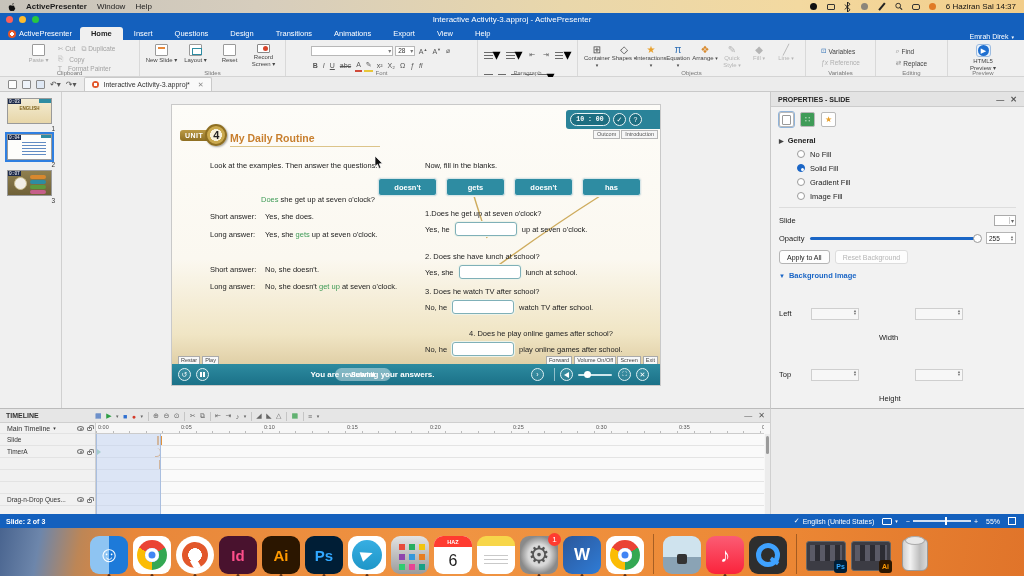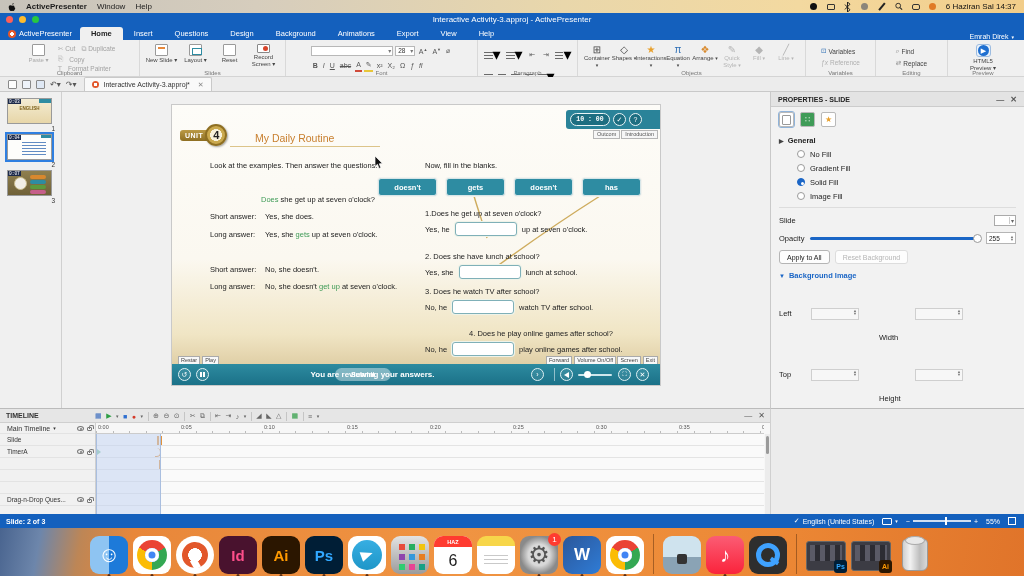--- a/index.html
+++ b/index.html
@@ -117,21 +117,21 @@
     font-size:6.5px; font-weight:bold; display:flex; align-items:center; justify-content:center; font-family:"Liberation Mono", monospace; }
   .tb-circle { width:13px; height:13px; border-radius:50%; border:1px solid #eaf4f6; background:#1d6e81; color:#fff; font-size:7px;
     display:flex; align-items:center; justify-content:center; }
   .corner-tabs { position:absolute; right:2px; top:25px; display:flex; gap:1px; }
   .ctab { font-size:5.5px; color:#555; background:#f6f6f6; border:1px solid #b5b5b5; padding:0 3px; line-height:7px; }
   .unit-badge { position:absolute; left:8px; top:19px; display:flex; align-items:center; }
   .unit-rect { background:linear-gradient(180deg,#bb9a45,#8e6f22); color:#fff; font-size:7px; font-weight:bold;
     padding:2px 8px 2px 5px; border-radius:3px; letter-spacing:.5px; }
   .unit-circle { width:22px; height:22px; border-radius:50%; margin-left:-6px; background:radial-gradient(circle,#f9f2da 0 45%,#caa94e 48% 100%);
     border:2px solid #8e6f22; display:flex; align-items:center; justify-content:center; font-size:11px; font-weight:bold; color:#222; box-shadow:1px 1px 2px rgba(0,0,0,.35); }
-  .slide-title { position:absolute; left:58px; top:27px; font-size:10.5px; font-weight:normal; color:#c87f2e;margin-left:25px; }
+  .slide-title { position:absolute; left:58px; top:27px; font-size:10.5px; font-weight:bold; color:#c87f2e; }
   .title-rule { position:absolute; left:58px; top:41px; width:150px; height:1px; background:#dcc489; }
   .s-text { font-size:7.5px; color:#222; }
   #left-col { position:absolute; left:38px; top:0; width:215px; }
   .li-instruction { position:absolute; top:56px; left:0; }
   .example-q { position:absolute; top:90px; left:51px; }
   .qa-line { position:absolute; left:0; display:flex; }
   .qa-label { width:55px; }
   .hl-green { color:#3f9b57; }
   #right-col { position:absolute; left:253px; top:0; width:232px; }
   .ri-instruction { position:absolute; top:56px; left:0; }
@@ -346,21 +346,21 @@
 <div id="tabsrow">
   <span class="app-btn">
     <i class="ap-logo"></i>
     <span>ActivePresenter</span>
   </span>
   <span style="display:flex;align-items:flex-end;">
       <div class="rtab active">Home</div>
       <div class="rtab">Insert</div>
       <div class="rtab">Questions</div>
       <div class="rtab">Design</div>
-      <div class="rtab">Background</div>
+      <div class="rtab">Transitions</div>
       <div class="rtab">Animations</div>
       <div class="rtab">Export</div>
       <div class="rtab">View</div>
       <div class="rtab">Help</div>
     </span>
   <span class="ribbon-user">
     <span>Emrah Direk</span>
     <span style="font-size:5px;">▾</span>
   </span>
 </div>
@@ -735,26 +735,26 @@
       <span class="arr">▶</span>
       <span>General</span>
     </div>
 
     <div>
         <div class="radio-row">
           <span class="radio"></span>
           <span>No Fill</span>
         </div>
         <div class="radio-row">
+          <span class="radio sel"></span>
+          <span>Solid Fill</span>
+        </div>
+        <div class="radio-row">
           <span class="radio"></span>
           <span>Gradient Fill</span>
-        </div>
-        <div class="radio-row">
-          <span class="radio sel"></span>
-          <span>Solid Fill</span>
         </div>
         <div class="radio-row">
           <span class="radio"></span>
           <span>Image Fill</span>
         </div>
       </div>
 
     <div class="props-div"></div>
 
     <div class="prow">

